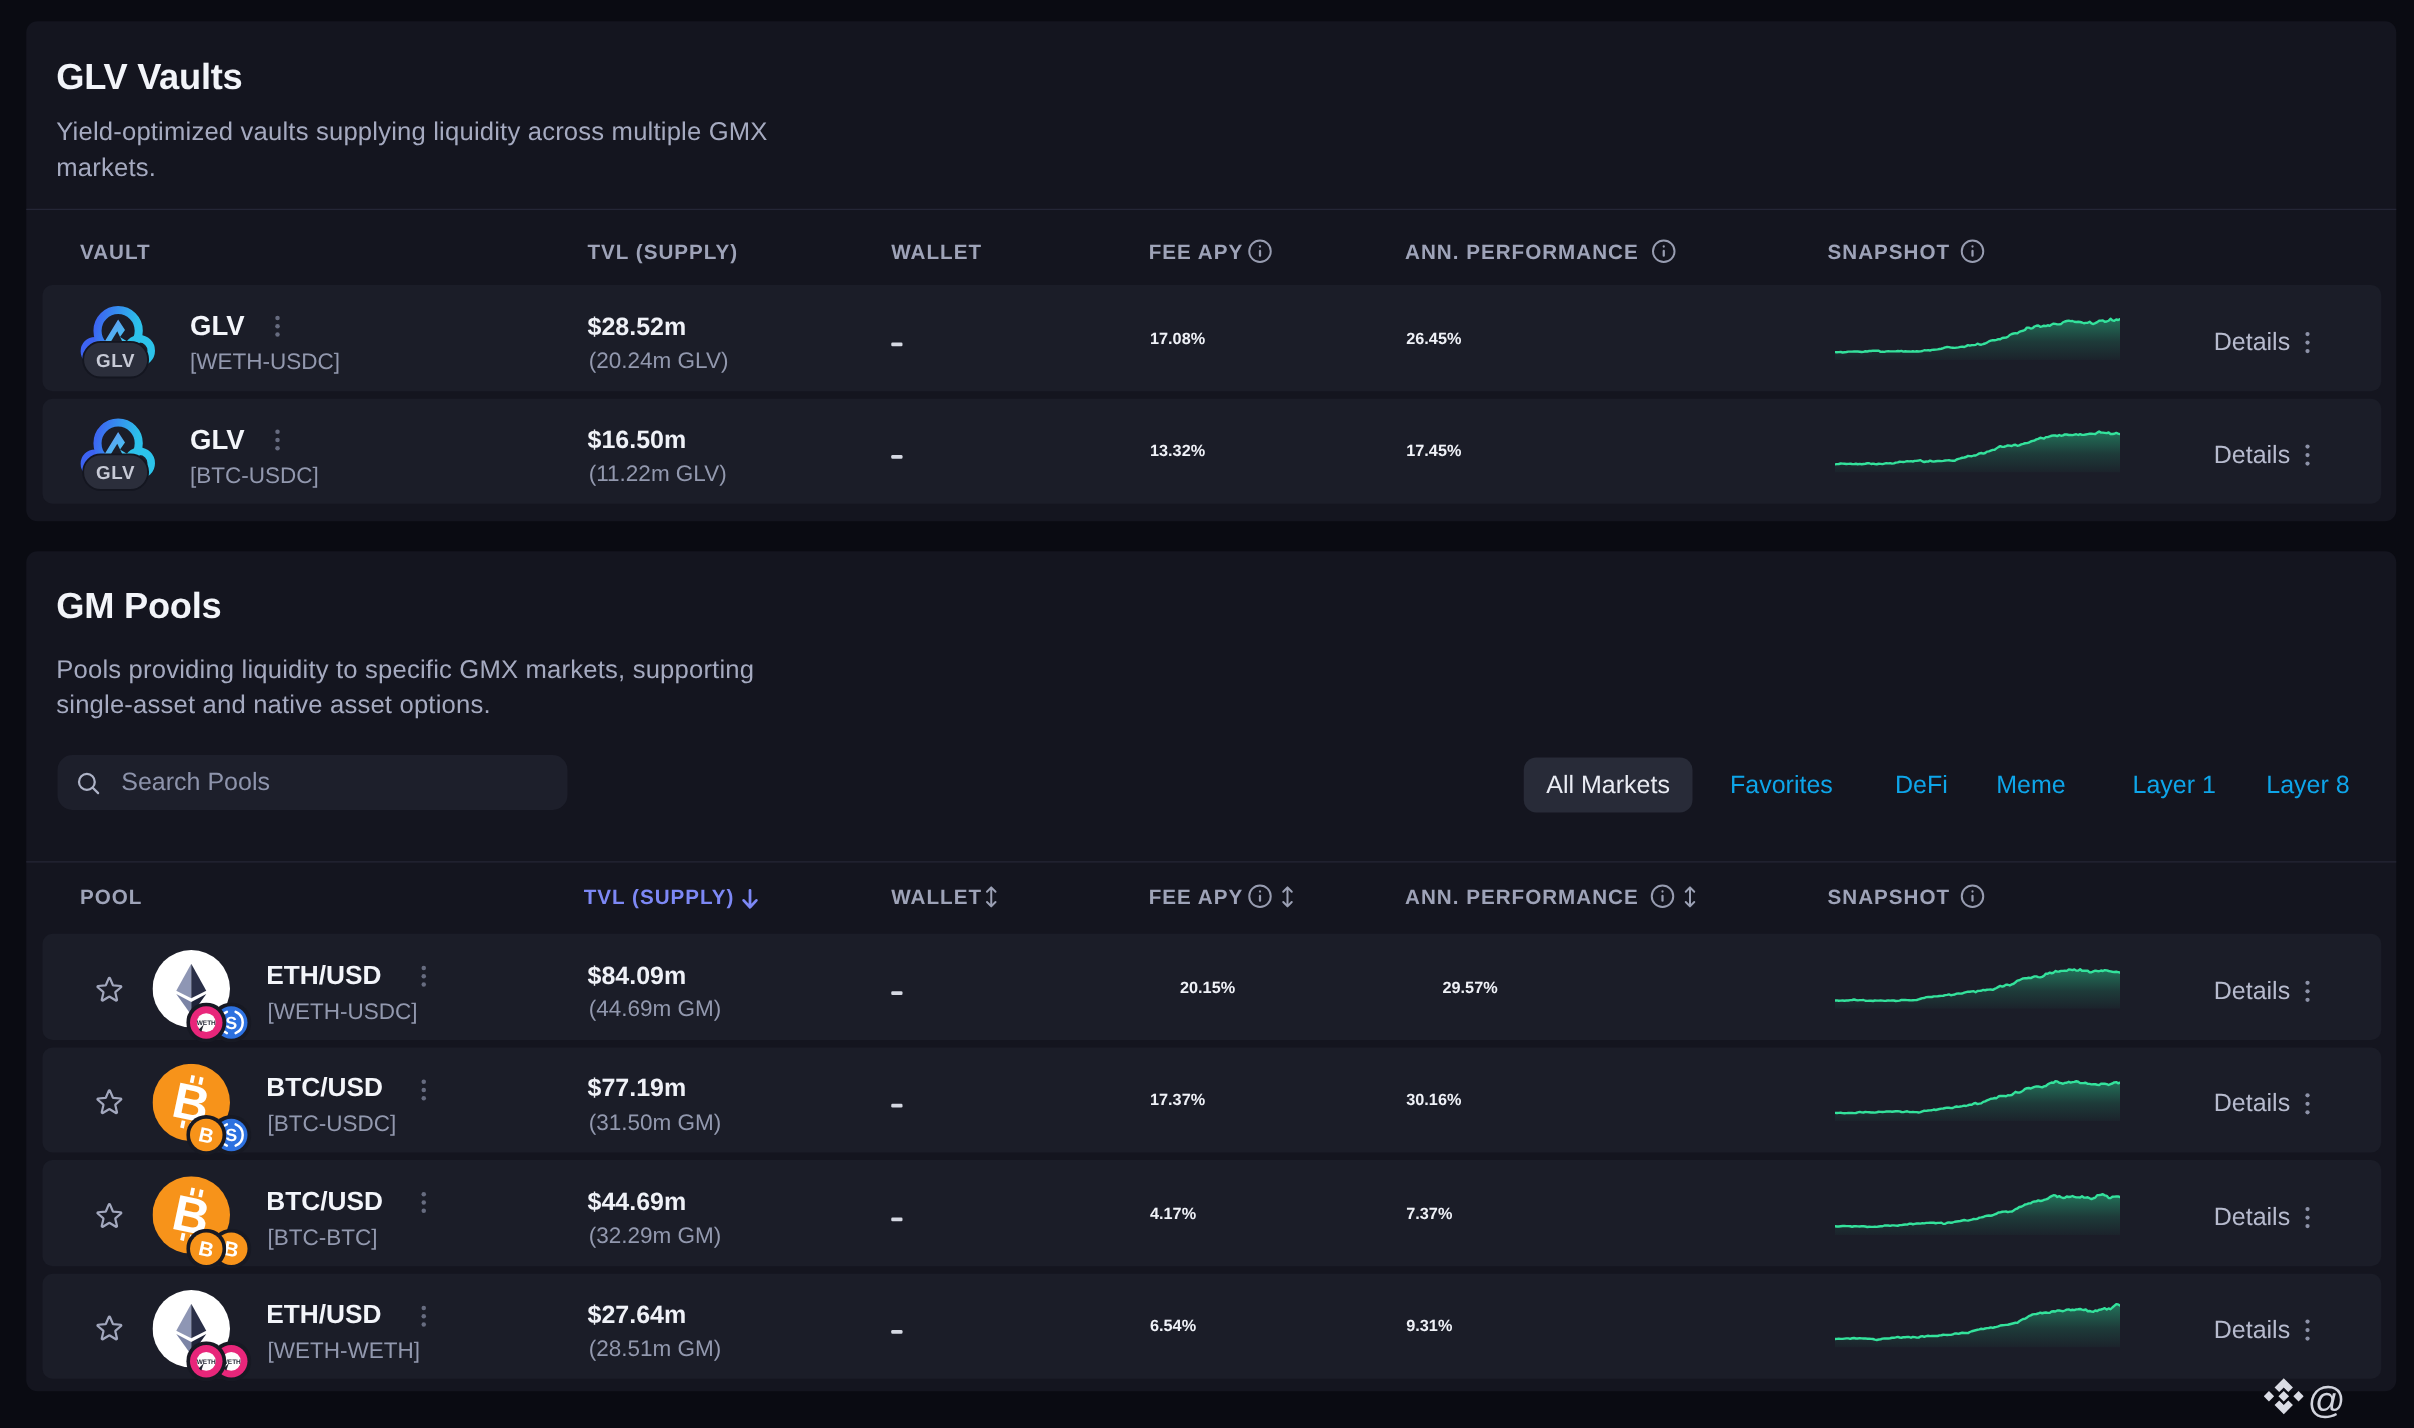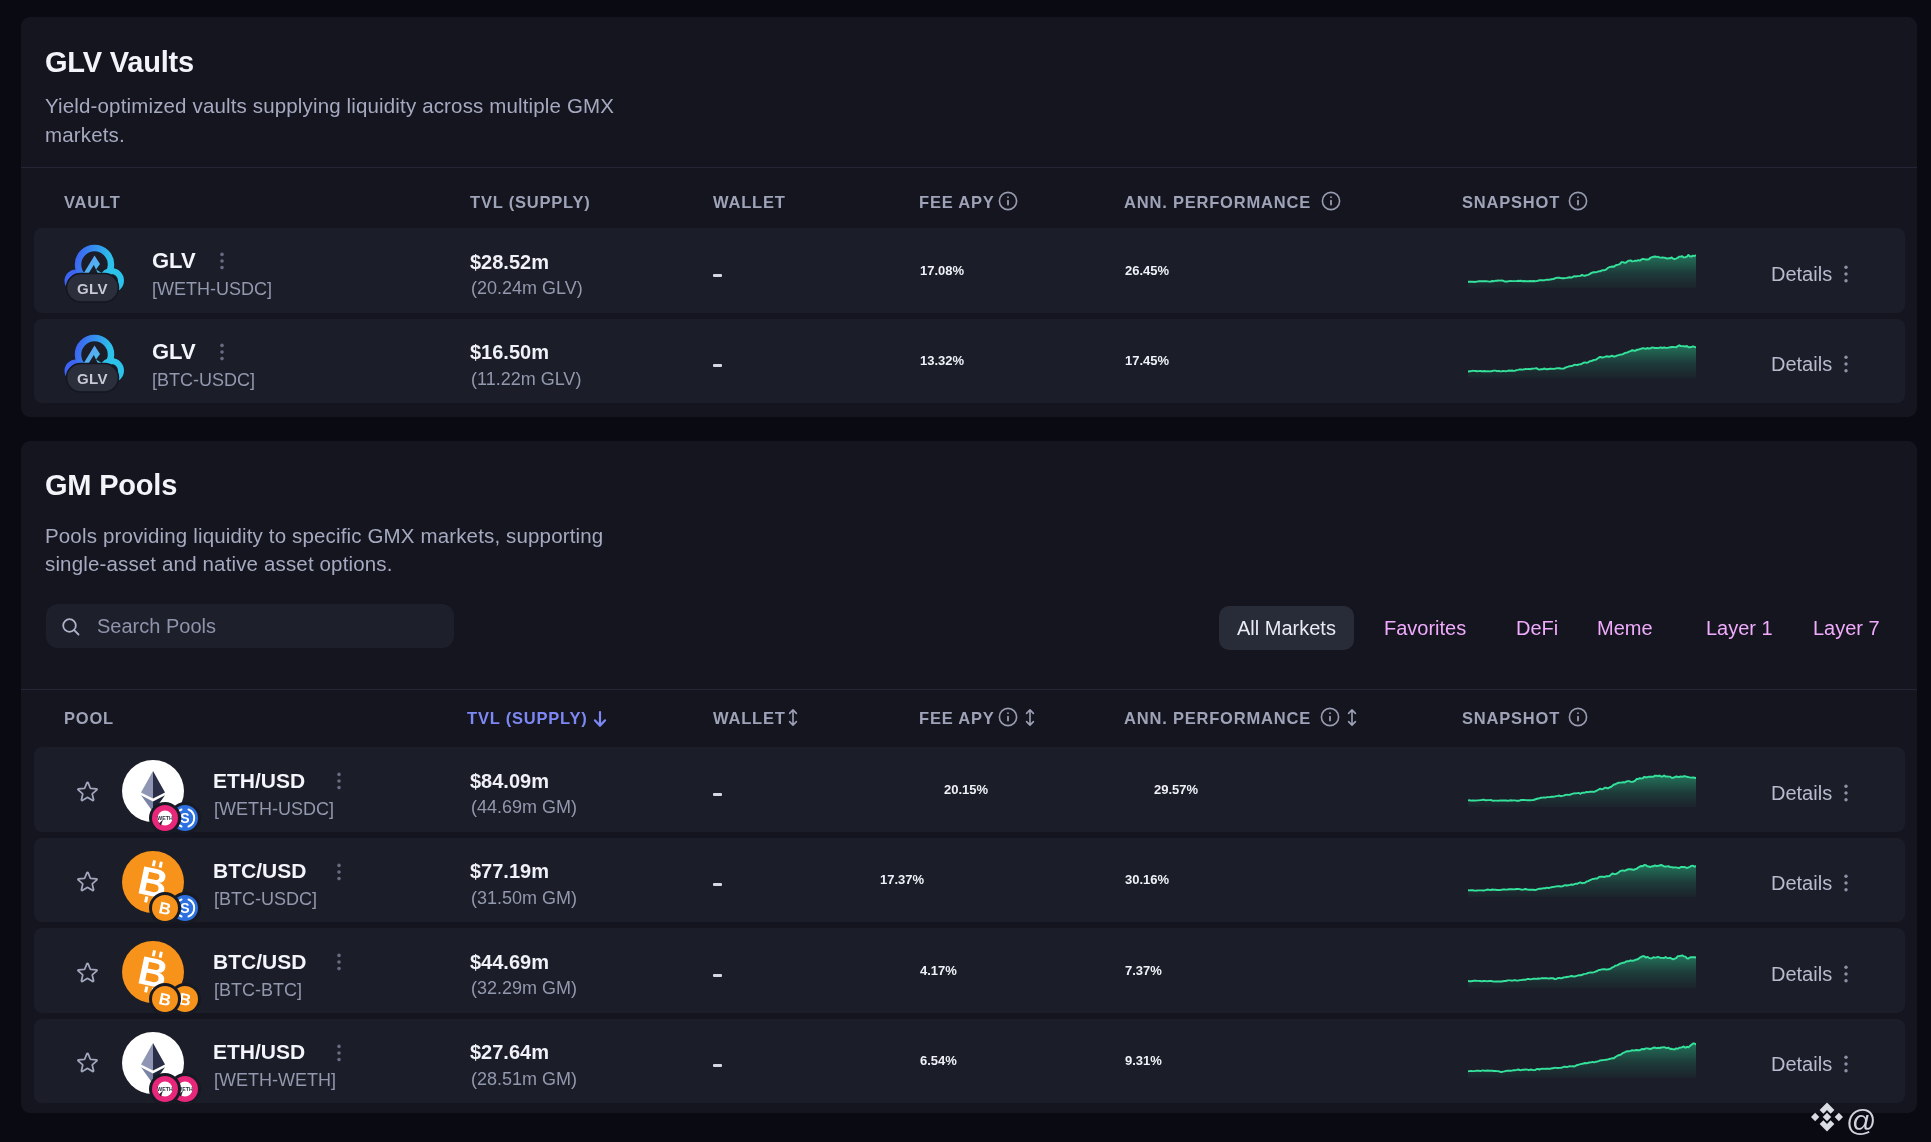--- a/index.html
+++ b/index.html
@@ -8,21 +8,21 @@
 .row{position:absolute;background:#1b1d28;border-radius:8px;width:1871px;height:84.5px;left:34px}
 .h1{position:absolute;font-size:29px;font-weight:bold;color:#f2f4f9;letter-spacing:-0.2px}
 .desc{position:absolute;font-size:20.5px;line-height:28.8px;color:#a5aac0;letter-spacing:0.15px}
 .divider{position:absolute;left:21px;width:1896px;height:1px;background:#242636}
 .colh{position:absolute;font-size:16.5px;font-weight:bold;letter-spacing:0.8px;color:#9ea3b8;white-space:nowrap}
 .name{position:absolute;font-size:21px;font-weight:bold;color:#f3f5fa;white-space:nowrap}
 .sub{position:absolute;font-size:18px;color:#9298ae;white-space:nowrap}
 .val{position:absolute;font-size:20px;font-weight:bold;color:#eff1f7;white-space:nowrap}
 .pct{position:absolute;font-size:13px;font-weight:bold;color:#eff1f7;white-space:nowrap}
 .details{position:absolute;font-size:20px;color:#b7bbce}
-.tab{position:absolute;font-size:20px;color:#f0abfc;white-space:nowrap}
+.tab{position:absolute;font-size:20px;color:#0ea5e9;white-space:nowrap}
 </style></head><body>
 
 <div class="card" style="left:21px;top:17px;width:1896px;height:400px"></div>
 <div class="h1" style="left:45px;top:45.5px">GLV Vaults</div>
 <div class="desc" style="left:45px;top:92px;width:700px">Yield-optimized vaults supplying liquidity across multiple GMX<br>markets.</div>
 <div class="divider" style="top:167px"></div>
 <div class="colh" style="left:64px;top:193px">VAULT</div>
 <div class="colh" style="left:470px;top:193px">TVL (SUPPLY)</div>
 <div class="colh" style="left:713px;top:193px">WALLET</div>
 <div class="colh" style="left:919px;top:193px">FEE APY</div>
@@ -149,21 +149,21 @@
 <circle cx="8.5" cy="8.5" r="6.3" fill="none" stroke="#aeb3c7" stroke-width="1.8"></circle>
 <line x1="13.2" y1="13.2" x2="17.5" y2="17.5" stroke="#aeb3c7" stroke-width="1.8" stroke-linecap="round"></line>
 </svg>
 <div class="tab" style="left:97px;top:615px;color:#8e94ac">Search Pools</div>
 <div class="abs" style="left:1219px;top:606px;width:135px;height:44px;background:#282b38;border-radius:10px"></div>
 <div class="tab" style="left:1237px;top:617px;color:#e9ebf3">All Markets</div>
 <div class="tab" style="left:1384px;top:617px">Favorites</div>
 <div class="tab" style="left:1516px;top:617px">DeFi</div>
 <div class="tab" style="left:1597px;top:617px">Meme</div>
 <div class="tab" style="left:1706px;top:617px">Layer 1</div>
-<div class="tab" style="left:1813px;top:617px">Layer 7</div>
+<div class="tab" style="left:1813px;top:617px">Layer 8</div>
 <div class="divider" style="top:689px"></div>
 <div class="colh" style="left:64px;top:708.5px">POOL</div>
 <div class="colh" style="left:467px;top:708.5px;color:#7d88f5">TVL (SUPPLY)</div>
 <svg class="abs" style="left:593px;top:711px" width="14" height="17" viewBox="0 0 14 17">
 <path d="M7 1.2 V13.4 M1.9 9.3 L7 14.8 L12.1 9.3" fill="none" stroke="#7d88f5" stroke-width="2.2" stroke-linecap="round" stroke-linejoin="round"></path>
 </svg>
 <div class="colh" style="left:713px;top:708.5px">WALLET</div>
 <svg class="abs" style="left:786px;top:708px" width="14" height="19" viewBox="0 0 14 19">
 <path d="M7 2.2 V16.8 M3.6 5.4 L7 1.9 L10.4 5.4 M3.6 13.6 L7 17.1 L10.4 13.6" fill="none" stroke="#9ba0b4" stroke-width="1.6" stroke-linecap="round" stroke-linejoin="round"></path>
 </svg>
@@ -274,21 +274,21 @@
 <div class="name" style="left:213px;top:859.0px">BTC/USD</div>
 <svg class="abs" style="left:335px;top:859.75px" width="8" height="24" viewBox="0 0 8 24">
 <circle cx="4" cy="5.4" r="1.8" fill="#676c80"></circle>
     <circle cx="4" cy="12" r="1.8" fill="#676c80"></circle>
     <circle cx="4" cy="18.6" r="1.8" fill="#676c80"></circle>
 </svg>
 <div class="sub" style="left:214px;top:889.0px">[BTC-USDC]</div>
 <div class="val" style="left:470px;top:860.2px">$77.19m</div>
 <div class="sub" style="left:471px;top:887.5px">(31.50m GM)</div>
 <div class="abs" style="left:713px;top:883.0px;width:8.5px;height:3px;background:#d5d8e2;border-radius:1px"></div>
-<div class="pct" style="left:880px;top:872.0px">17.37%</div>
+<div class="pct" style="left:920px;top:872.0px">17.37%</div>
 <div class="pct" style="left:1125px;top:872.0px">30.16%</div>
 <svg class="abs" style="left:1468px;top:857.25px" width="228" height="40" viewBox="0 0 228 40">
 <defs>
       <linearGradient id="cg4" x1="0" y1="0" x2="0" y2="1">
 <stop offset="0" stop-color="#2bd996" stop-opacity="0.45"></stop>
 <stop offset="0.55" stop-color="#2bd996" stop-opacity="0.16"></stop>
 <stop offset="1" stop-color="#2bd996" stop-opacity="0.03"></stop>
       </linearGradient>
     </defs>
 <path d="M0.0,33.3 L1.5,33.4 L3.0,33.3 L4.6,33.2 L6.1,33.5 L7.6,33.6 L9.1,33.5 L10.6,33.4 L12.2,33.4 L13.7,33.4 L15.2,33.5 L16.7,33.4 L18.2,32.9 L19.8,32.5 L21.3,32.9 L22.8,33.0 L24.3,32.5 L25.8,32.7 L27.4,32.8 L28.9,33.0 L30.4,33.0 L31.9,33.1 L33.4,32.8 L35.0,32.4 L36.5,32.5 L38.0,32.6 L39.5,32.5 L41.0,32.2 L42.6,32.2 L44.1,32.1 L45.6,32.4 L47.1,32.2 L48.6,32.0 L50.2,32.0 L51.7,32.1 L53.2,32.6 L54.7,32.7 L56.2,32.3 L57.8,32.0 L59.3,32.6 L60.8,32.7 L62.3,32.6 L63.8,32.7 L65.4,32.7 L66.9,33.0 L68.4,32.7 L69.9,32.1 L71.4,31.6 L73.0,31.7 L74.5,31.4 L76.0,31.3 L77.5,31.2 L79.0,30.6 L80.6,31.0 L82.1,30.6 L83.6,30.2 L85.1,29.9 L86.6,29.8 L88.2,29.4 L89.7,29.1 L91.2,29.2 L92.7,29.5 L94.2,29.4 L95.8,28.6 L97.3,28.2 L98.8,28.5 L100.3,28.2 L101.8,27.9 L103.4,27.5 L104.9,27.8 L106.4,27.2 L107.9,26.7 L109.4,26.8 L111.0,25.8 L112.5,25.4 L114.0,26.3 L115.5,25.9 L117.0,25.7 L118.6,24.5 L120.1,24.1 L121.6,23.3 L123.1,22.7 L124.6,22.0 L126.2,21.9 L127.7,21.4 L129.2,21.6 L130.7,20.2 L132.2,19.7 L133.8,19.8 L135.3,19.7 L136.8,20.0 L138.3,19.2 L139.8,19.3 L141.4,19.0 L142.9,17.8 L144.4,16.4 L145.9,17.0 L147.4,17.1 L149.0,16.5 L150.5,15.5 L152.0,14.1 L153.5,13.6 L155.0,13.4 L156.6,13.8 L158.1,13.1 L159.6,12.5 L161.1,12.1 L162.6,12.2 L164.2,12.5 L165.7,12.9 L167.2,12.1 L168.7,11.8 L170.2,10.5 L171.8,9.6 L173.3,9.0 L174.8,9.3 L176.3,8.0 L177.8,8.1 L179.4,9.2 L180.9,9.5 L182.4,10.0 L183.9,9.3 L185.4,9.2 L187.0,8.4 L188.5,9.1 L190.0,8.7 L191.5,8.5 L193.0,8.0 L194.6,8.4 L196.1,9.5 L197.6,9.5 L199.1,9.4 L200.6,9.2 L202.2,10.1 L203.7,10.1 L205.2,10.5 L206.7,10.4 L208.2,10.4 L209.8,10.8 L211.3,11.1 L212.8,10.0 L214.3,10.0 L215.8,10.0 L217.4,10.3 L218.9,11.0 L220.4,10.3 L221.9,9.8 L223.4,8.9 L225.0,8.7 L226.5,9.6 L228.0,9.2 L228,40 L0,40 Z" fill="url(#cg4)"></path>

